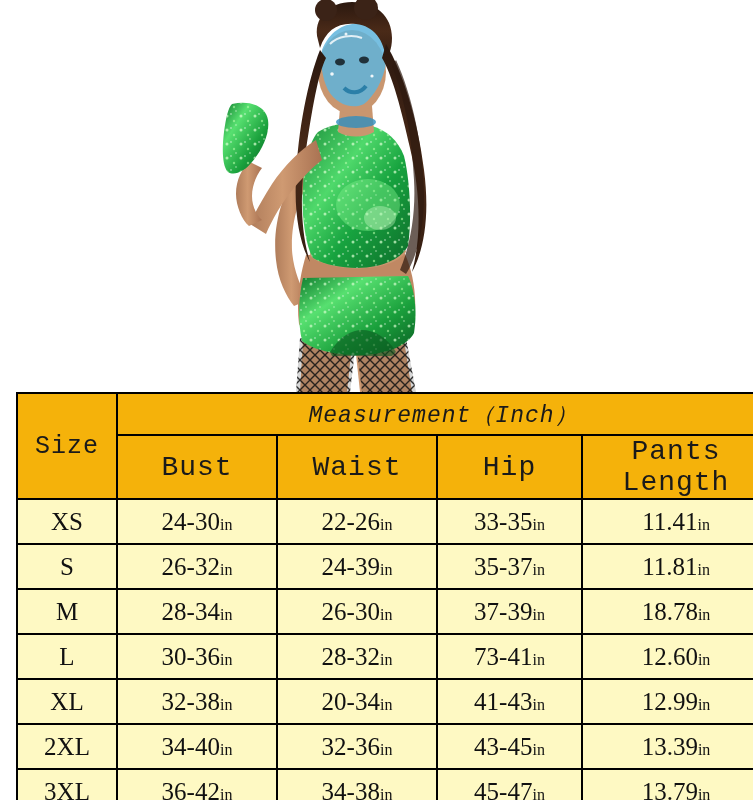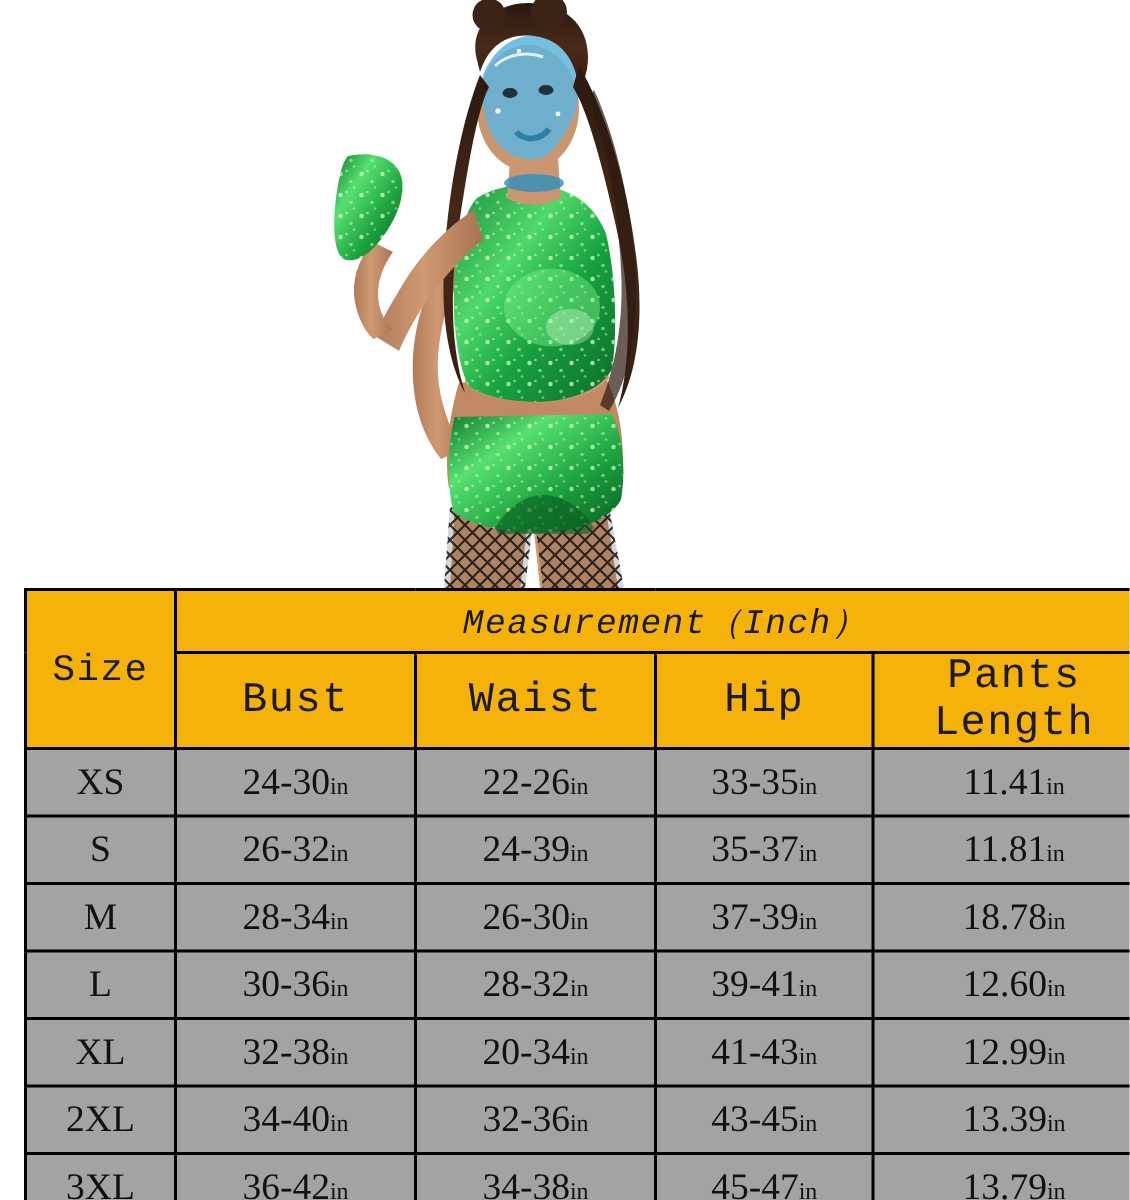--- a/index.html
+++ b/index.html
@@ -71,21 +71,21 @@
     font-style: italic;
   }
   .hdr-size {
     font-size: 25px;
   }
   .hdr-col {
     font-size: 28px;
     height: 40px;
   }
   .cell {
-    background: #a3a3a3;
+    background: #fef9c3;
     color: #111111;
     font-size: 25px;
     height: 43px;
   }
   .cell .unit {
     font-size: 16px;
   }
   .size-cell {
     font-size: 25px;
   }
@@ -239,21 +239,21 @@
           <td class="cell size-cell">M</td>
           <td class="cell"><span>28-34</span><span class="unit">in</span></td>
           <td class="cell"><span>26-30</span><span class="unit">in</span></td>
           <td class="cell"><span>37-39</span><span class="unit">in</span></td>
           <td class="cell"><span>18.78</span><span class="unit">in</span></td>
         </tr>
         <tr>
           <td class="cell size-cell">L</td>
           <td class="cell"><span>30-36</span><span class="unit">in</span></td>
           <td class="cell"><span>28-32</span><span class="unit">in</span></td>
-          <td class="cell"><span>39-41</span><span class="unit">in</span></td>
+          <td class="cell"><span>73-41</span><span class="unit">in</span></td>
           <td class="cell"><span>12.60</span><span class="unit">in</span></td>
         </tr>
         <tr>
           <td class="cell size-cell">XL</td>
           <td class="cell"><span>32-38</span><span class="unit">in</span></td>
           <td class="cell"><span>20-34</span><span class="unit">in</span></td>
           <td class="cell"><span>41-43</span><span class="unit">in</span></td>
           <td class="cell"><span>12.99</span><span class="unit">in</span></td>
         </tr>
         <tr>

